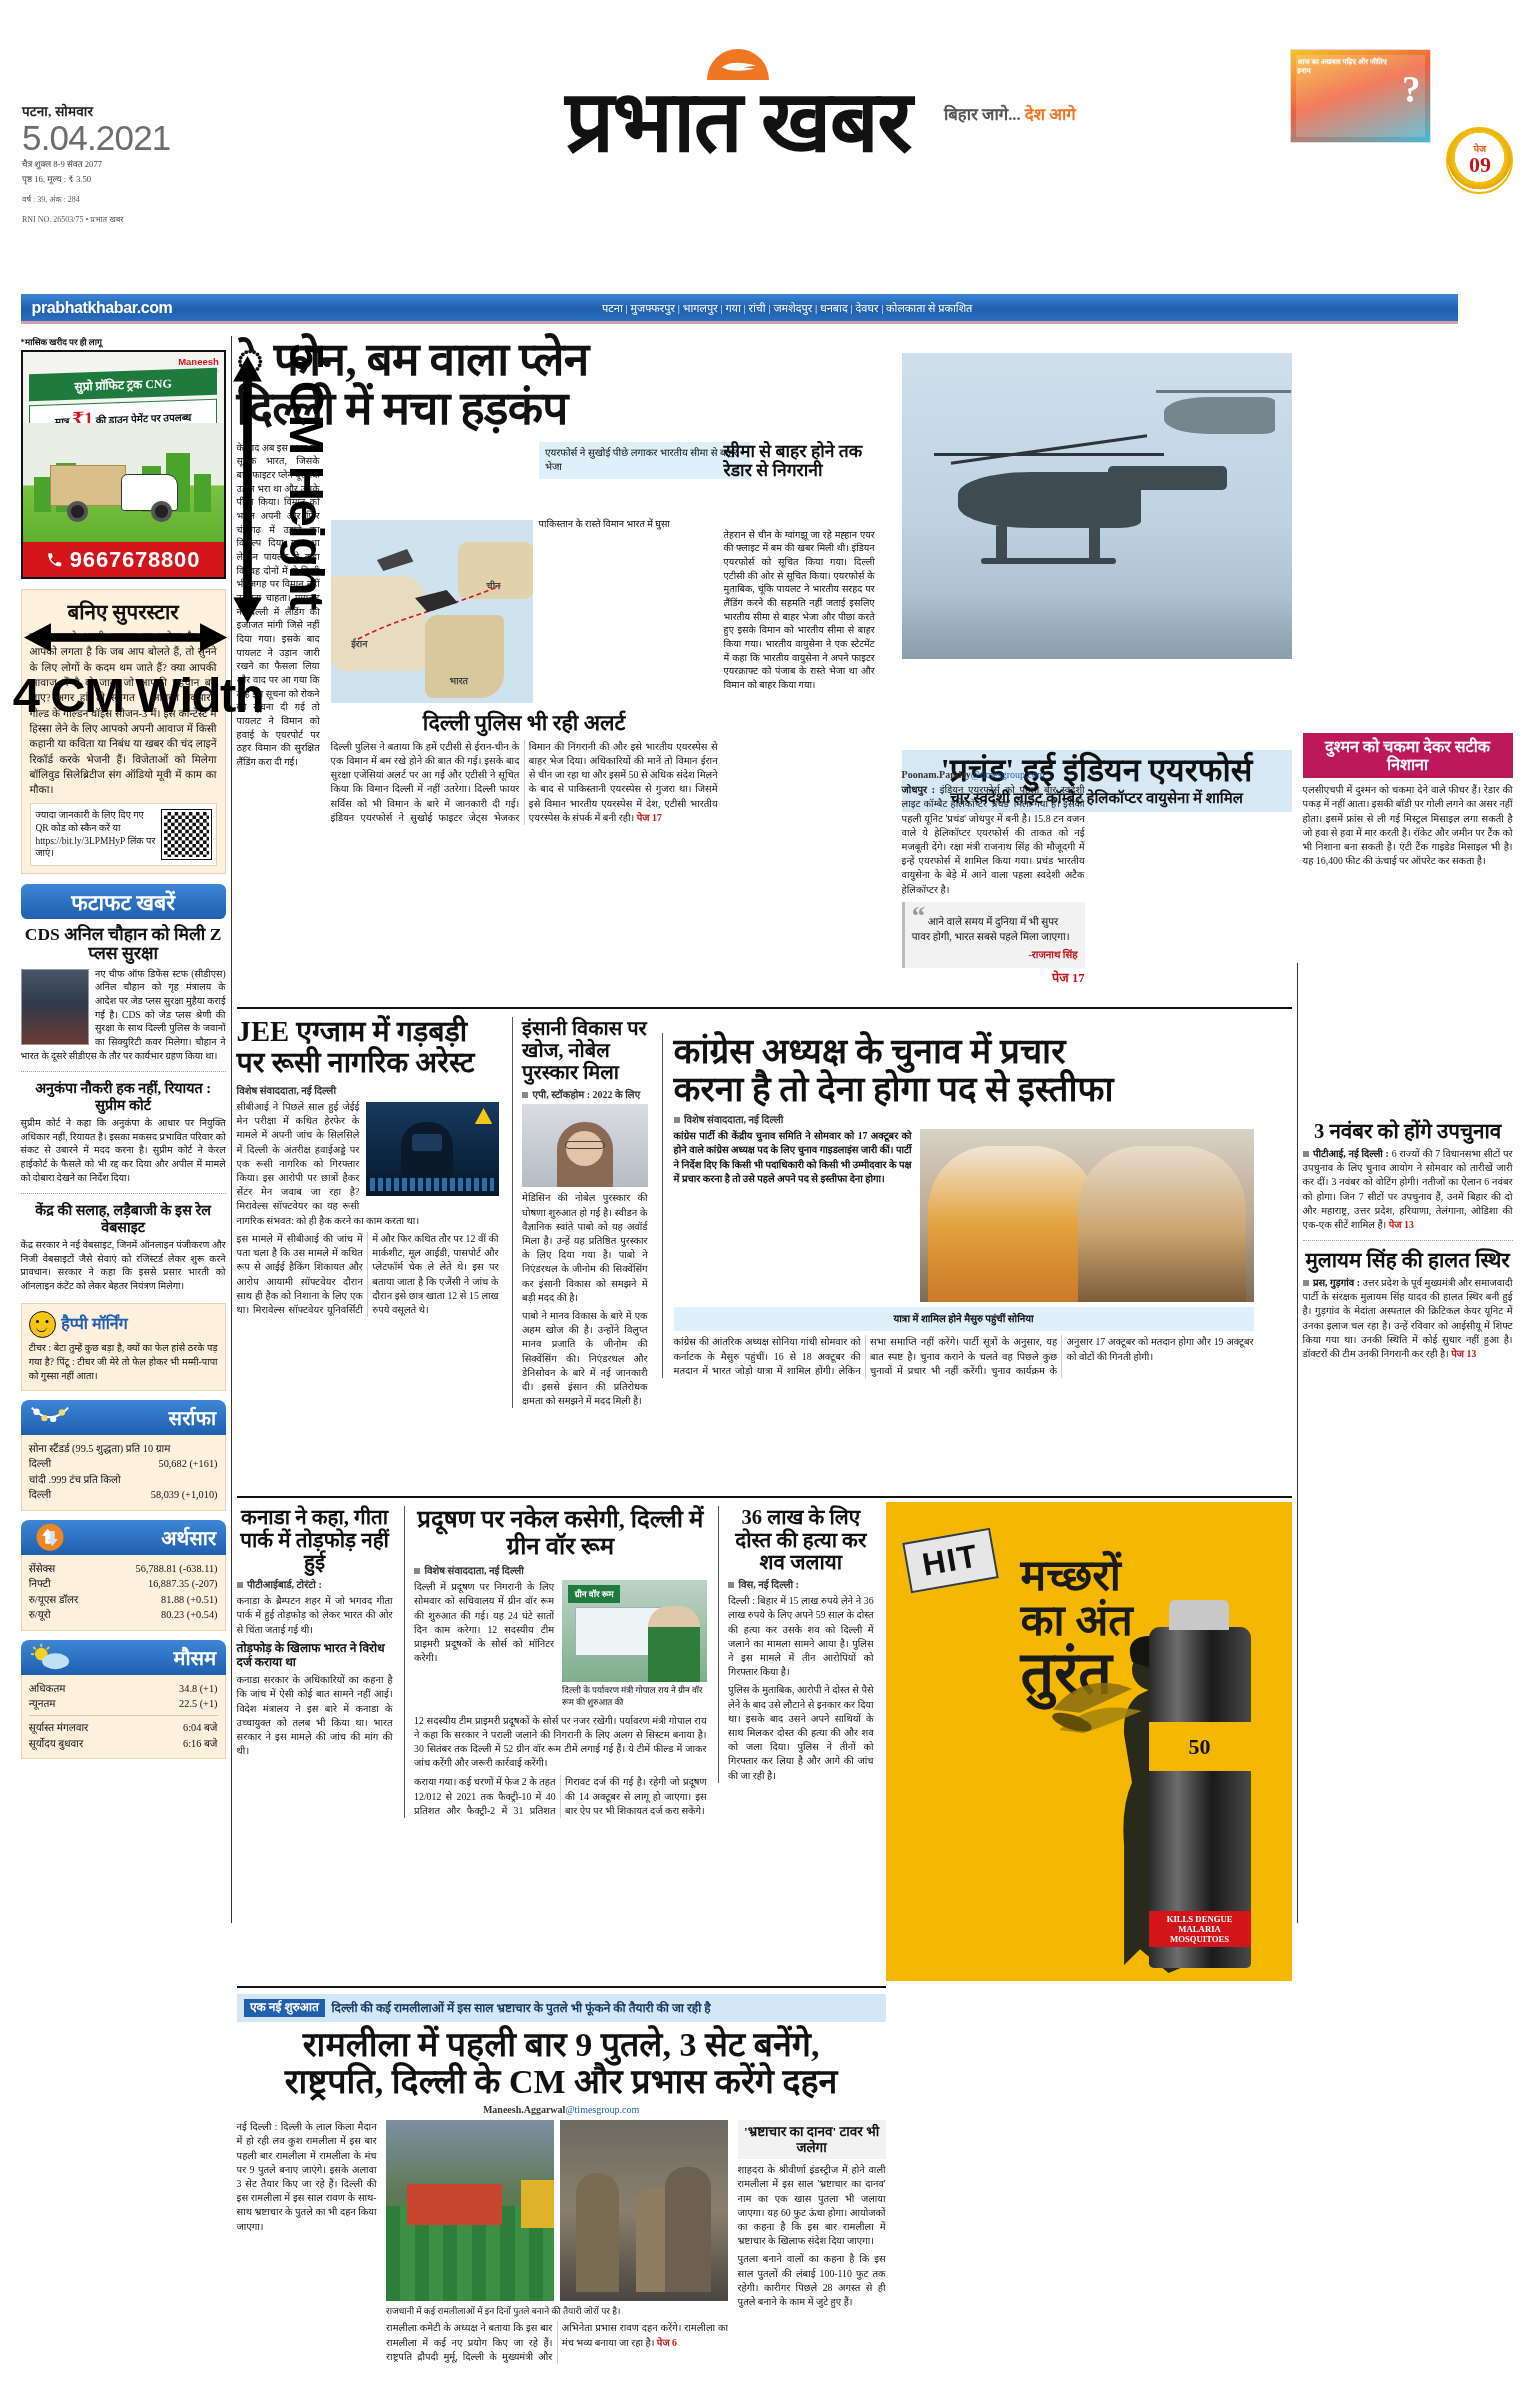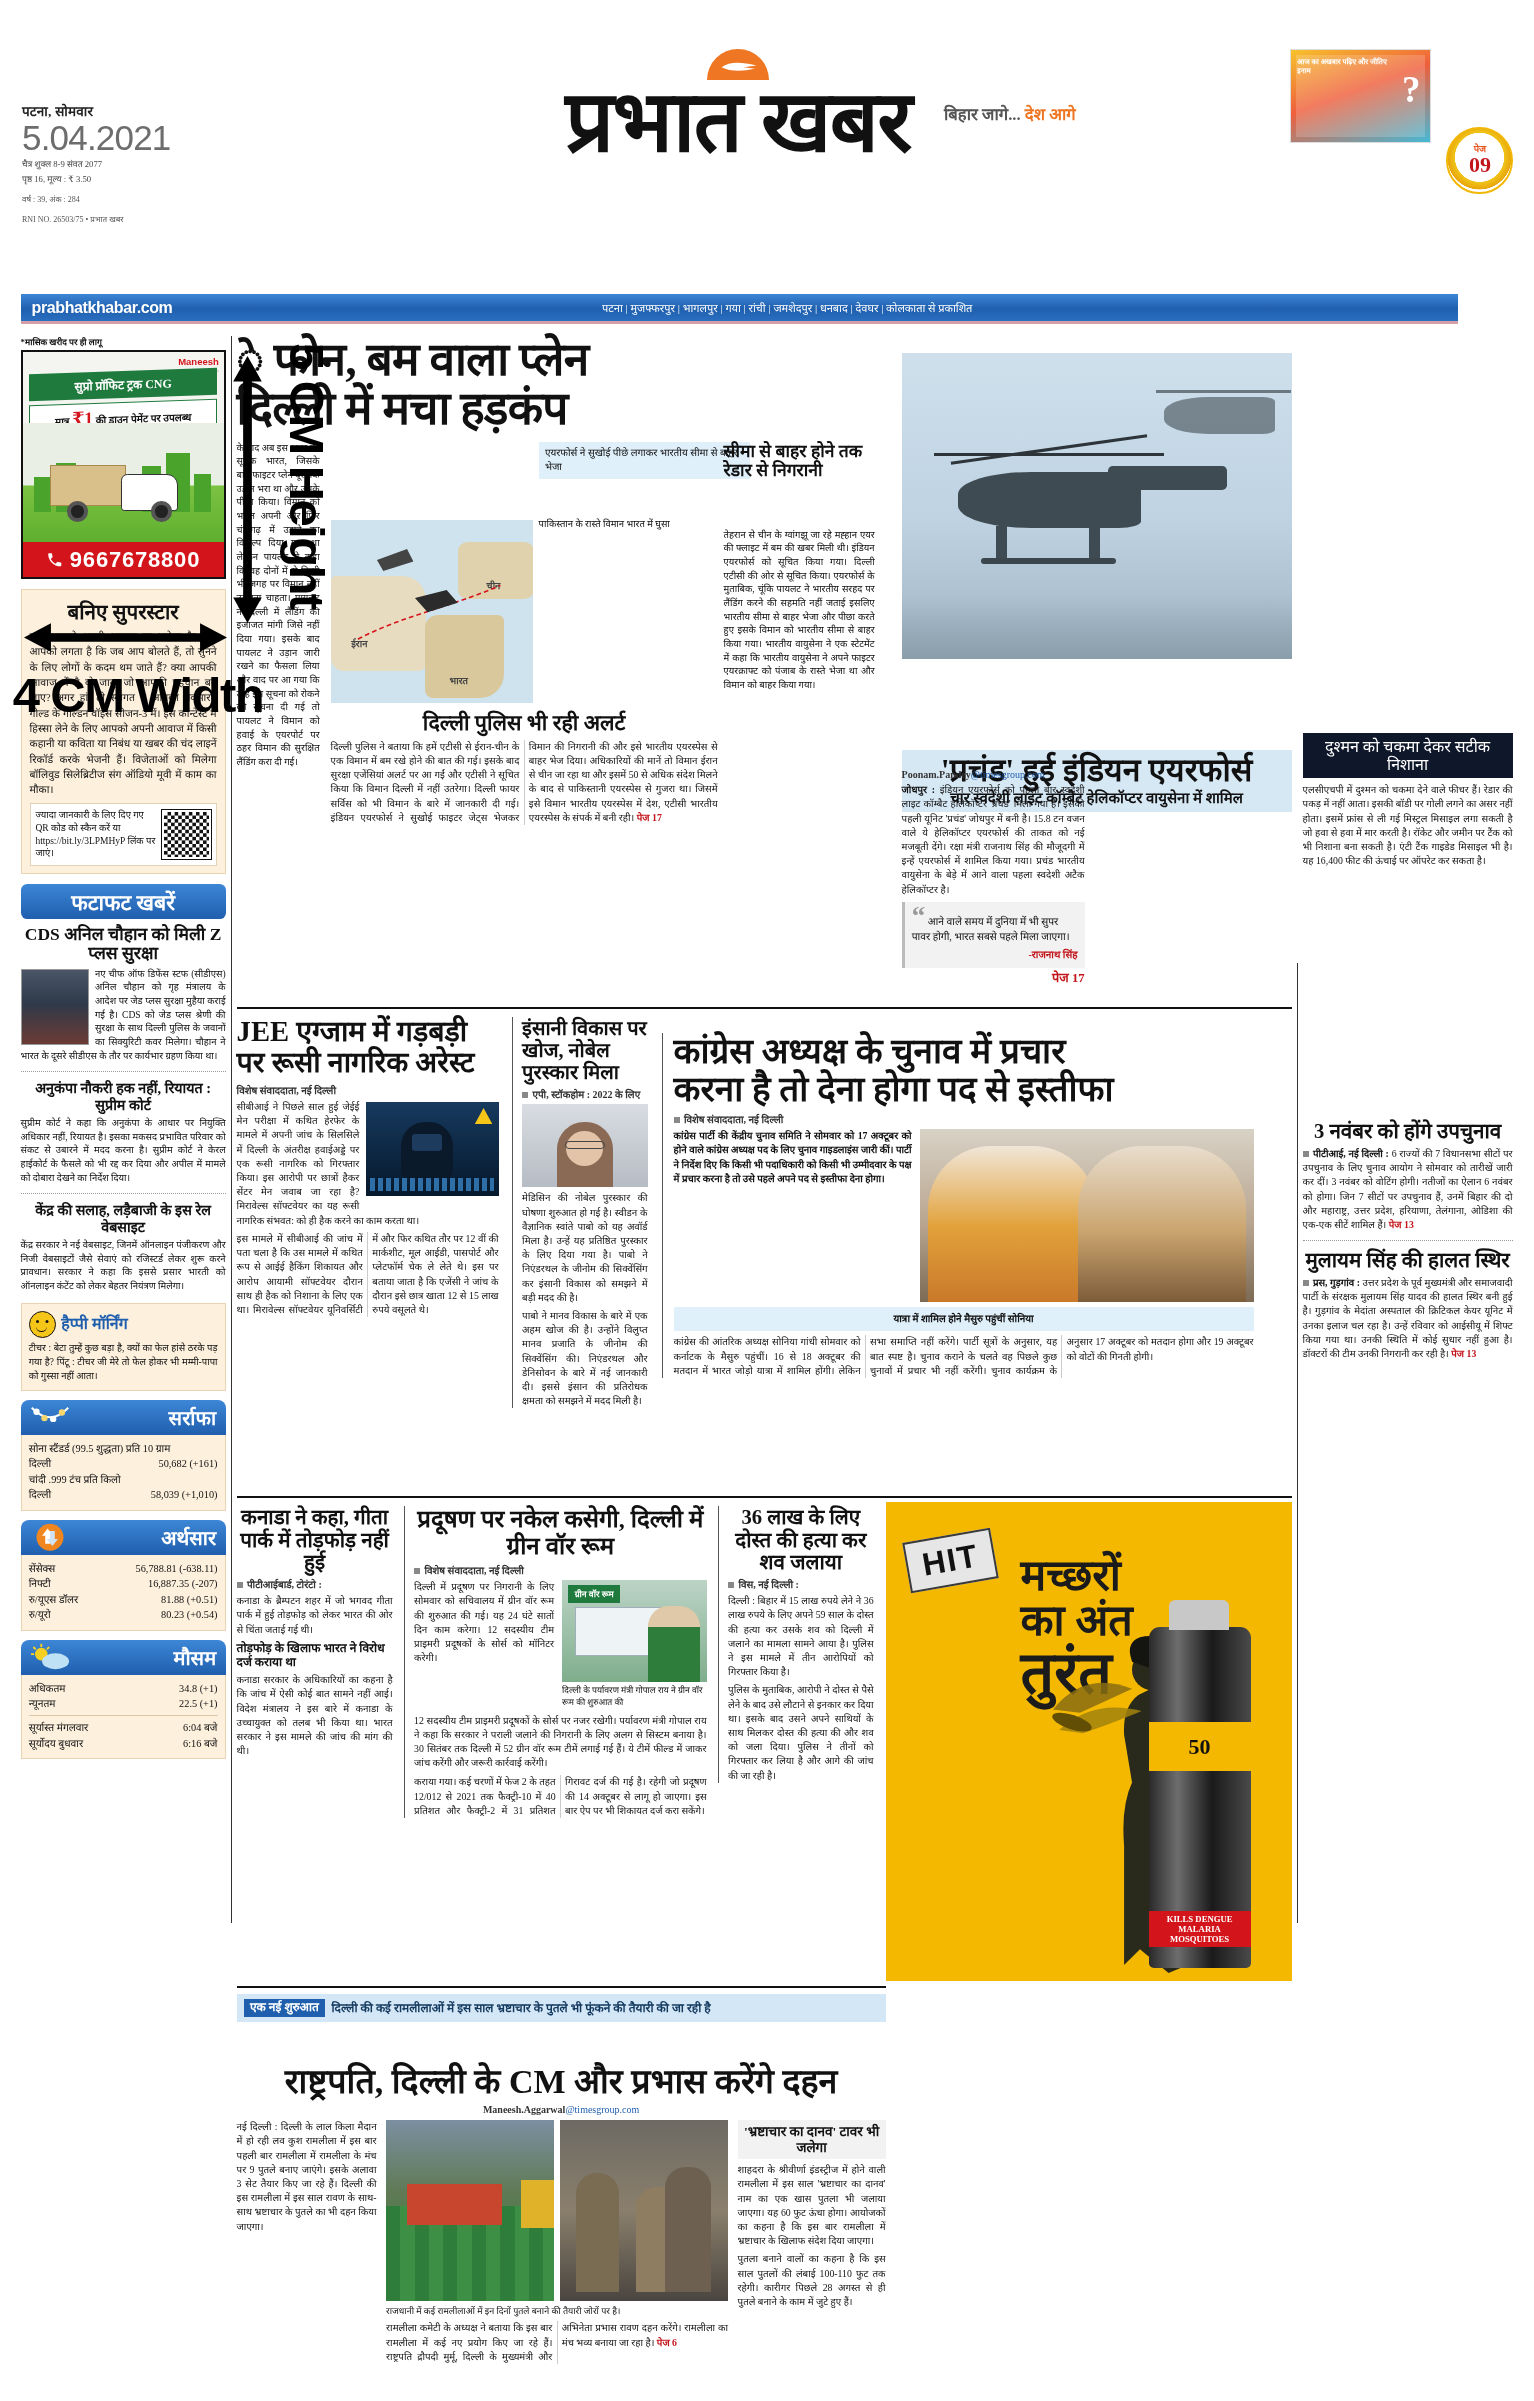--- a/index.html
+++ b/index.html
@@ -136,21 +136,21 @@
 
   .map-box { background: #cfe3ef; position: relative; height: 100%; overflow: hidden; }
   .map-land { position: absolute; background: #e8dcc0; }
   .map-lbl { position: absolute; font-size: 9.5px; font-weight: bold; color: #444; }
 
   .photo { background: #c9d4dc; position: relative; overflow: hidden; }
   .photo-heli { background: linear-gradient(180deg,#cfe0ec 0%, #bed2e2 55%, #9fb3c3 100%); }
   .heli-body { position: absolute; background: #3f4b52; border-radius: 40% 12% 12% 40%; }
   .heli-rotor { position: absolute; height: 3.2px; background: #2d353a; }
 
-  .redbar { background: #0f172a; color: #fff; font-size: 16px; font-weight: 400; text-align: center; line-height: 1.12; padding: 4.8px 3.2px; }
+  .redbar { background: #be185d; color: #fff; font-size: 16px; font-weight: 700; text-align: center; line-height: 1.12; padding: 4.8px 3.2px; }
   .quotemark { font-size: 27px; color: #999; font-weight: 900; line-height: .7; }
   .quote-box { background: #f2f2f2; border-left: 3.2px solid #bbb; padding: 5.6px 7.1px; font-size: 10.3px; line-height: 1.45; }
   .quote-attr { text-align: right; color: #c3161c; font-weight: bold; font-size: 10px; margin-top: 3.2px; }
 
   .hitad { background: #f5b800; position: relative; overflow: hidden; height: 100%; }
   .hit-logo { position: absolute; left: 20.6px; top: 33px; width: 89px; height: 51px; background: #e6e6e6;
               border: 2.4px solid #3a3a3a; transform: rotate(-10deg); display:flex; align-items:center; justify-content:center; }
   .hit-logo span { font-size: 32px; font-weight: 900; letter-spacing: 1.6px; color: #111; font-family: "Liberation Sans", sans-serif; }
   .hit-h { position: absolute; left: 135px; top: 51px; font-size: 43px; font-weight: 900; line-height: 1.05; color: #1b1b1b; }
   .hit-h .big { font-size: 59px; }
@@ -582,21 +582,21 @@
           </div>
         </div>
       </div>
 
       <div class="rowrule-thick" style="margin-top:3.2px; width:649px;"></div>
       <div style="position:relative; margin-top:6.3px; width:649px;">
         <div class="kicker-blue">
           <span class="tag">एक नई शुरुआत</span><span>दिल्ली की कई रामलीलाओं में इस साल भ्रष्टाचार के पुतले भी फूंकने की तैयारी की जा रही है</span>
         </div>
         <div style="font-size:34px; font-weight:900; line-height:1.08; text-align:center; margin-top:4.8px;">
-          <br>
+          <span>रामलीला में पहली बार 9 पुतले, 3 सेट बनेंगे,</span><br>
           <span>राष्ट्रपति, दिल्ली के CM और प्रभास करेंगे दहन</span>
         </div>
         <div style="text-align:center; margin:4px 0 4.8px;" class="byline">
           <span>Maneesh.Aggarwal</span><span class="mail">@timesgroup.com</span>
         </div>
 
         <div style="display:flex; gap:9.5px;">
           <div style="width:140px;" class="tiny-j">
             <span>नई दिल्ली :</span>
             <span>दिल्ली के लाल किला मैदान में हो रही लव कुश रामलीला में इस बार पहली बार रामलीला में रामलीला के मंच पर 9 पुतले बनाए जाएंगे। इसके अलावा 3 सेट तैयार किए जा रहे हैं। दिल्ली की इस रामलीला में इस साल रावण के साथ-साथ भ्रष्टाचार के पुतले का भी दहन किया जाएगा।</span>

